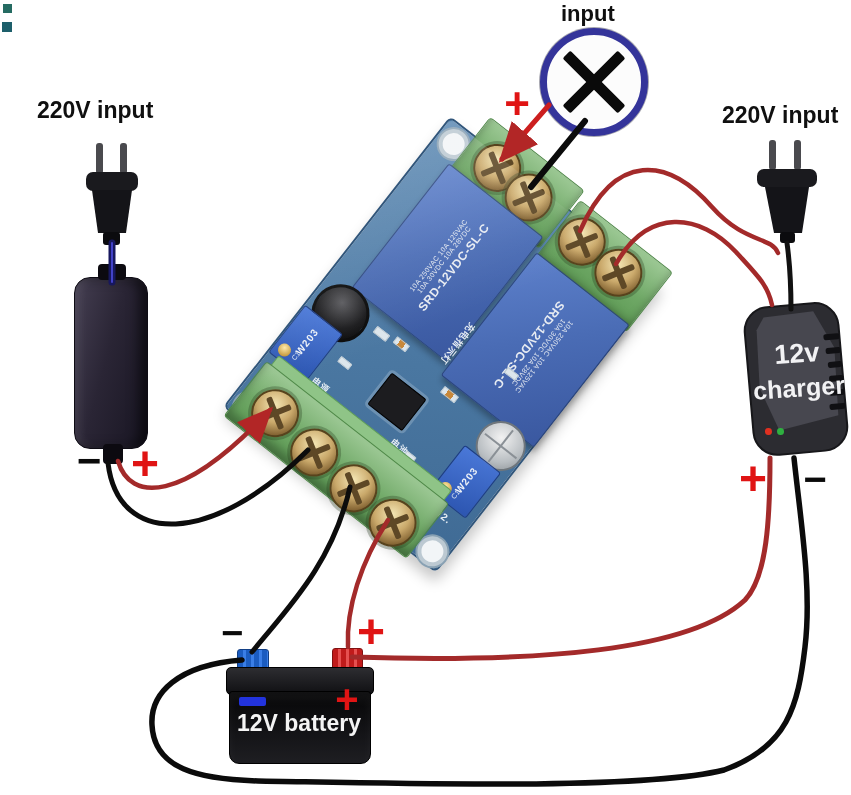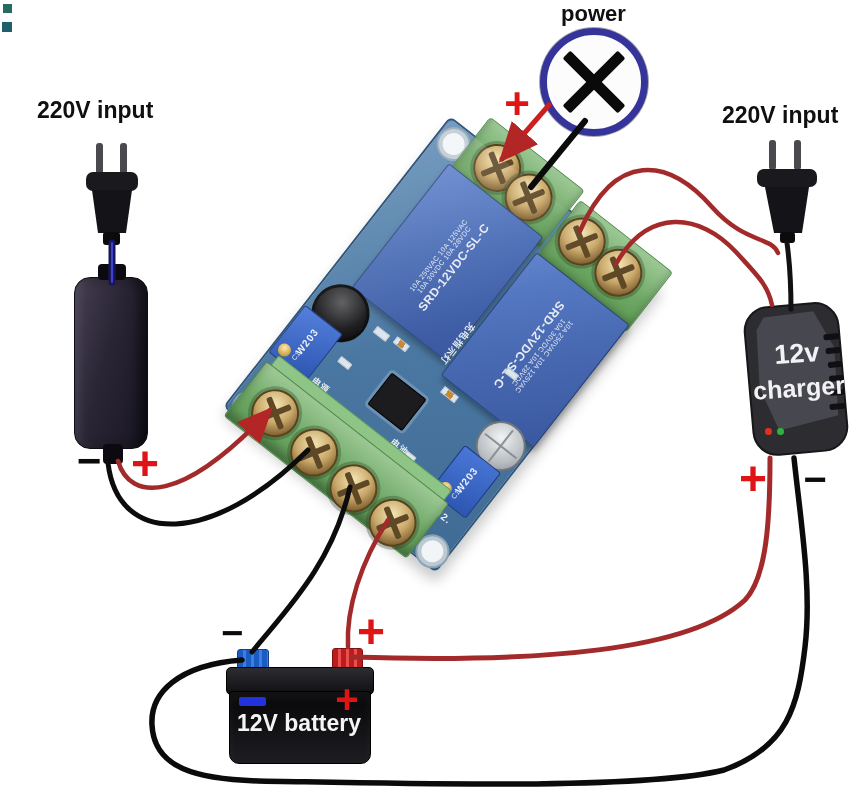--- a/index.html
+++ b/index.html
@@ -260,21 +260,21 @@
     <path d="M794,458 C801,524 812,589 805,647 C798,706 788,747 724,770 C640,791 380,783 258,781 C198,779 154,769 152,725 C150,693 178,665 242,660" stroke="#0b0b0b" stroke-width="5.5" stroke-linecap="round"></path>
     <path d="M549,105 L502,159" stroke="#cc1f1f" stroke-width="5" stroke-linecap="round" marker-end="url(#arr)"></path>
     <path d="M585,121 L531,187" stroke="#0b0b0b" stroke-width="6" stroke-linecap="round"></path>
     <path d="M580,231 C615,151 668,157 712,207 C745,244 771,236 778,253" stroke="#a32a2a" stroke-width="4.5" stroke-linecap="round"></path>
     <path d="M616,264 C648,207 700,213 736,252 C757,275 768,285 772,305" stroke="#a32a2a" stroke-width="4.5" stroke-linecap="round"></path>
     <path d="M787,243 C790,265 791,286 791,309" stroke="#111111" stroke-width="5" stroke-linecap="round"></path>
   </svg>
 
   <div class="lbl" style="left:37px;top:97px;font-size:23px;">220V input</div>
   <div class="lbl" style="left:722px;top:102px;font-size:23px;">220V input</div>
-  <div class="lbl" style="left:561px;top:1px;font-size:22px;">power</div>
+  <div class="lbl" style="left:561px;top:1px;font-size:22px;">input</div>
 
   <div class="mark plus" style="left:517px;top:104px;font-size:44px;">+</div>
   <div class="mark minus" style="left:89px;top:461px;font-size:42px;">−</div>
   <div class="mark plus" style="left:145px;top:464px;">+</div>
   <div class="mark minus" style="left:232px;top:633px;font-size:38px;">−</div>
   <div class="mark plus" style="left:371px;top:632px;">+</div>
   <div class="mark plus" style="left:753px;top:479px;">+</div>
   <div class="mark minus" style="left:815px;top:479px;font-size:40px;">−</div>
 
 </div>

